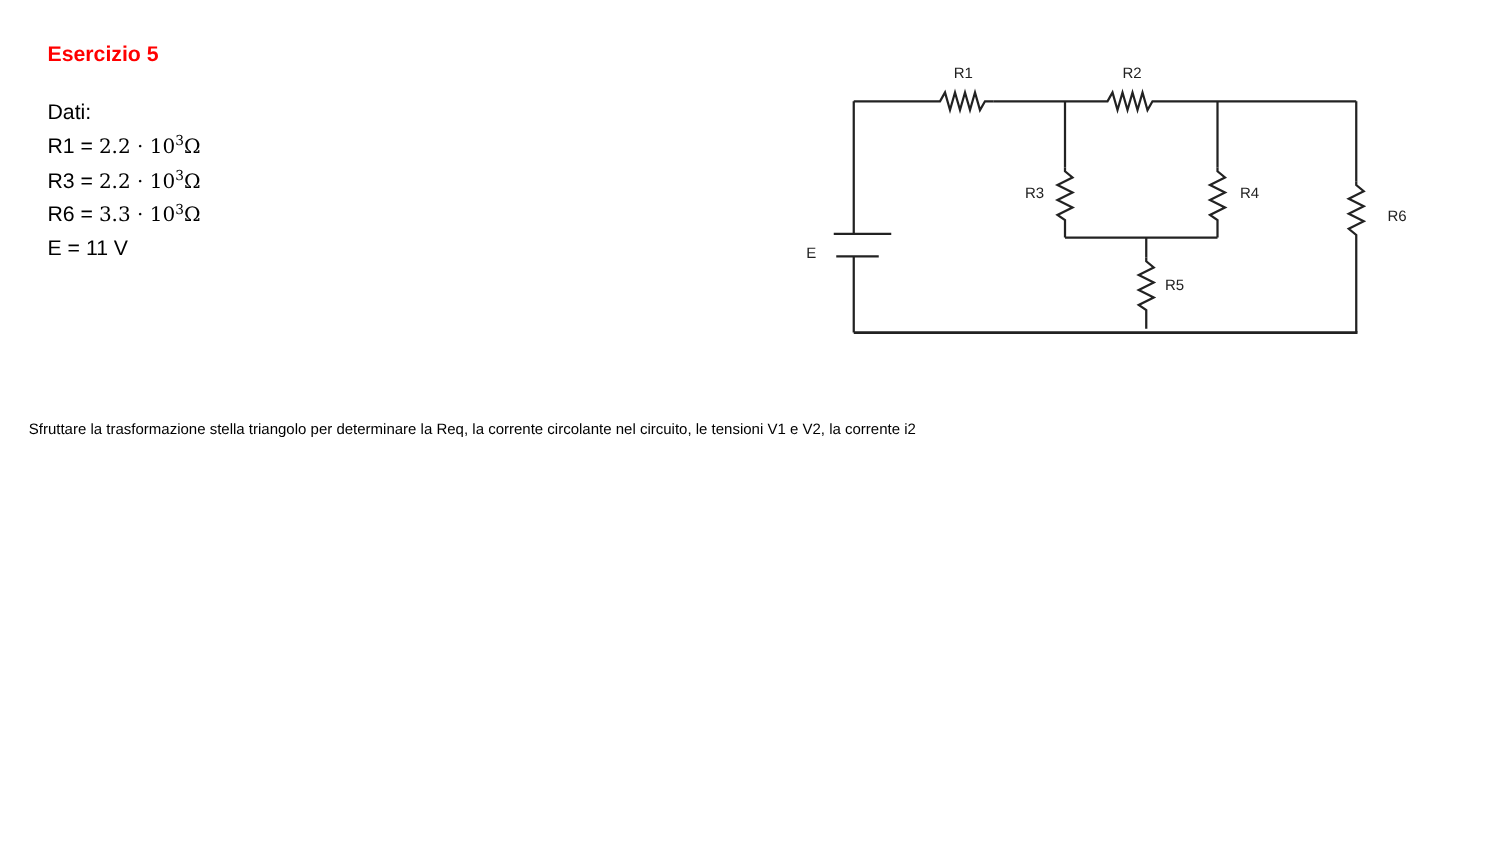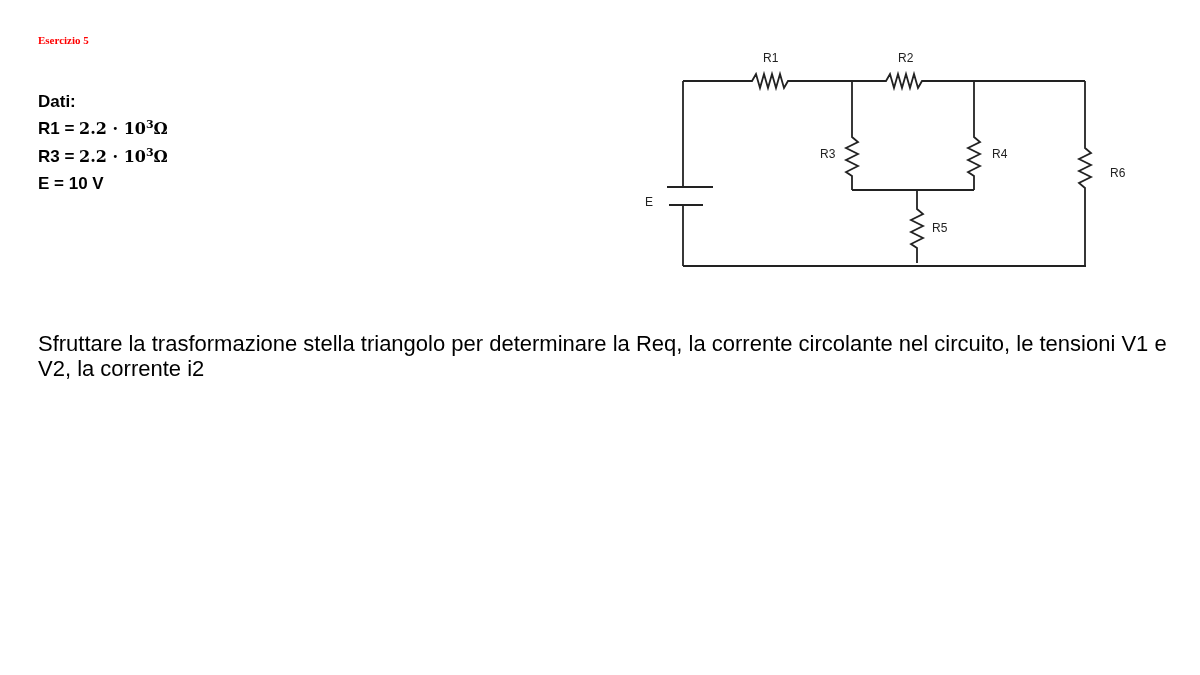--- a/index.html
+++ b/index.html
@@ -1,36 +1,37 @@
 <!DOCTYPE html>
 <html><head>
 <meta charset="utf-8">
 <style>
   html, body { margin: 0; padding: 0; background: #ffffff; }
   body { width: 1200px; height: 675px; position: relative; overflow: hidden;
          font-family: "Liberation Sans", "DejaVu Sans", sans-serif; color: #000; }
-  .title { position: absolute; left: 38px; top: 34px; font-size: 11px; font-weight: bold; color: #ff0000; font-family: Liberation Serif, serif; }
-  .given { position: absolute; left: 38px; top: 88px; font-size: 17px; line-height: 27.3px; font-weight: bold; }
+  .title { position: absolute; left: 38px; top: 34px; font-size: 17px; font-weight: bold; color: #ff0000; }
+  .given { position: absolute; left: 38px; top: 76px; font-size: 17px; line-height: 27.3px; }
   .given .row { white-space: nowrap; }
   .given .math { font-family: "DejaVu Serif", "Liberation Serif", serif; font-size: 16px; }
   .given sup { font-size: 11px; vertical-align: 6px; line-height: 0; }
-  .instructions { position: absolute; left: 38px; top: 331px; width: 1130px; font-size: 22px; line-height: 25px; }
+  .instructions { position: absolute; left: 23px; top: 331px; width: 1130px; font-size: 12px; line-height: 25px; }
   .circuit { position: absolute; left: 0; top: 0; }
   .lbl { font-family: "Liberation Sans", "DejaVu Sans", sans-serif; font-size: 12px; fill: #222; }
 </style>
 </head>
 <body>
 
 <div class="title">Esercizio 5</div>
 
 <div class="given">
   <div class="row">Dati:</div>
   <div class="row"><span>R1</span><span> = </span><span class="math"><span>2.2 · 10</span><sup>3</sup><span>Ω</span></span></div>
   <div class="row"><span>R3</span><span> = </span><span class="math"><span>2.2 · 10</span><sup>3</sup><span>Ω</span></span></div>
-  <div class="row">E = 10 V</div>
+  <div class="row"><span>R6</span><span> = </span><span class="math"><span>3.3 · 10</span><sup>3</sup><span>Ω</span></span></div>
+  <div class="row">E = 11 V</div>
 </div>
 
 <svg class="circuit" width="1200" height="675" viewBox="0 0 1200 675" xmlns="http://www.w3.org/2000/svg">
   <g fill="none" stroke="#222" stroke-width="1.8" stroke-linejoin="miter">
 
     <g>
       <line x1="683" y1="81" x2="683" y2="187"></line>
       <line x1="683" y1="205" x2="683" y2="266"></line>
     </g>
     <g>

